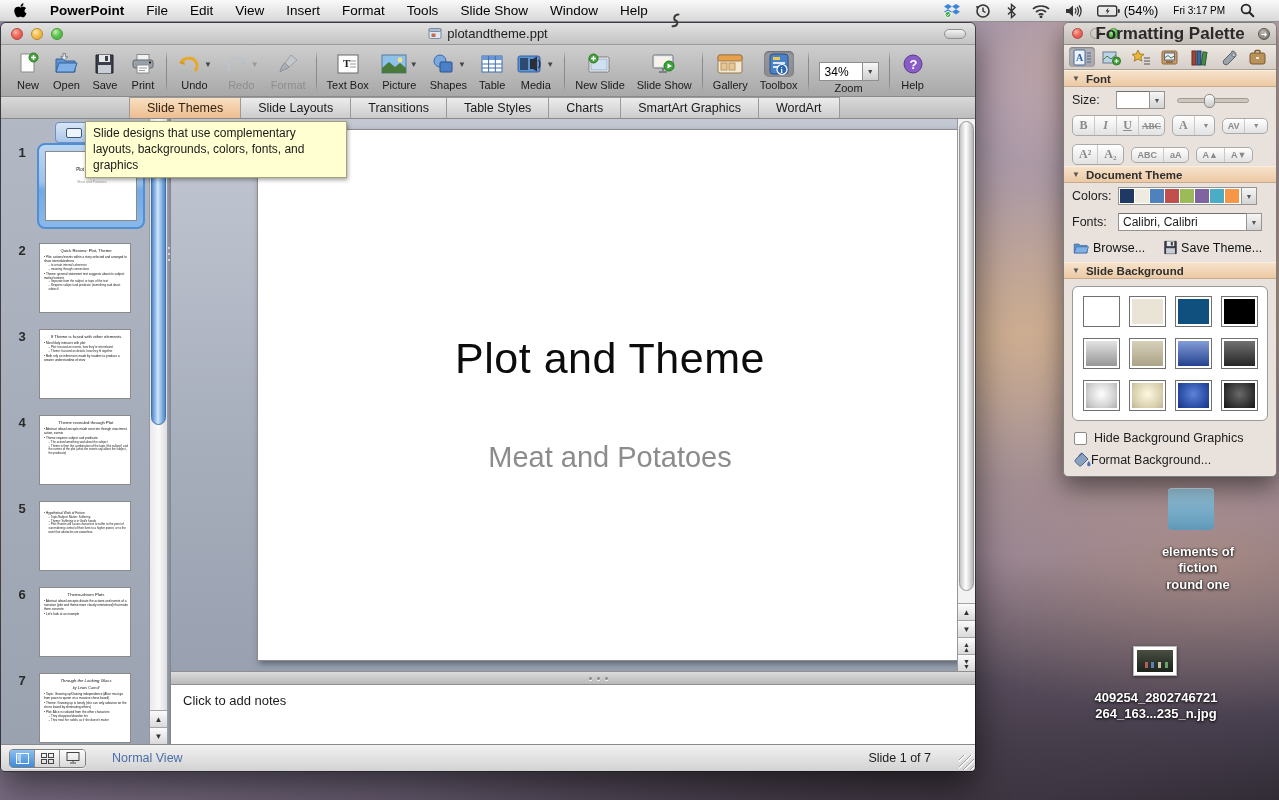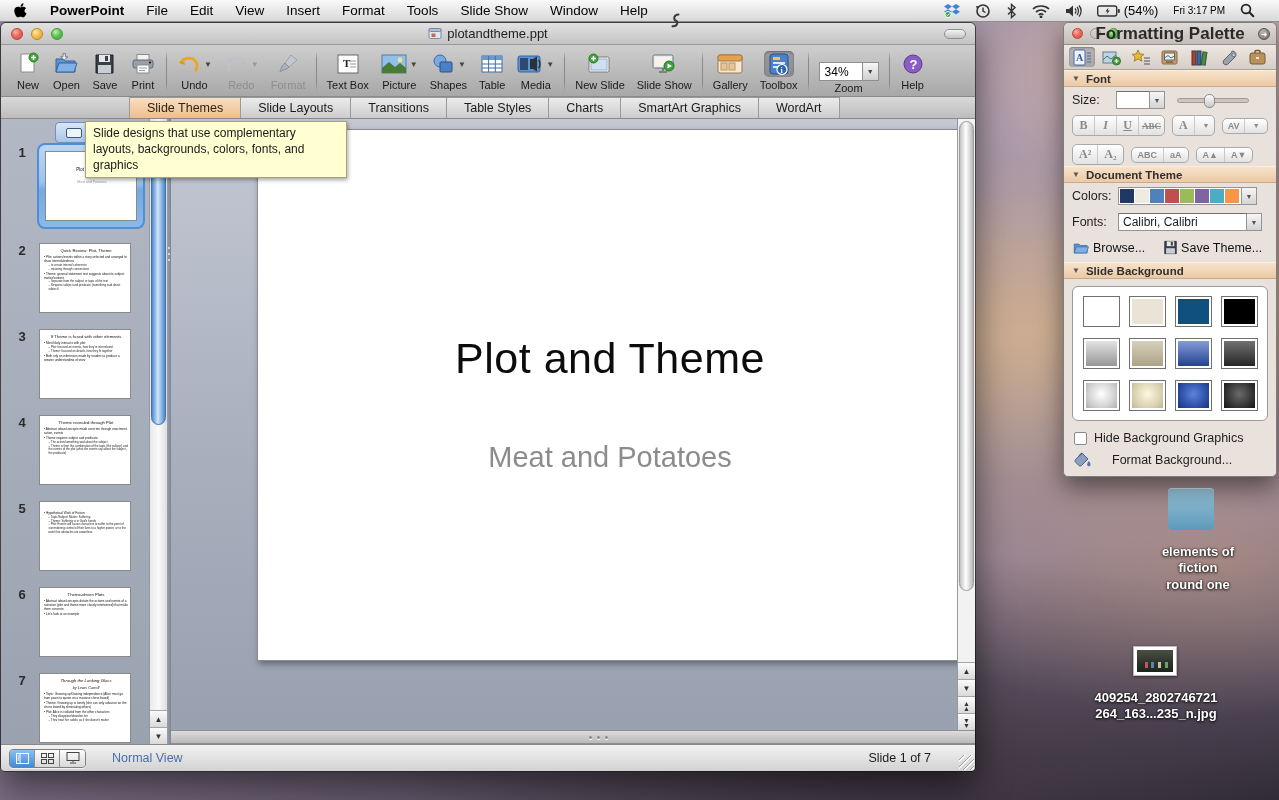--- a/index.html
+++ b/index.html
@@ -200,21 +200,21 @@
   .bcell .tiny { font-size:7px; color:#8a8a8a;}
   .cstrip-box { height:18px; background:#fff; border:1px solid #949494; display:flex; align-items:center; padding:1px;}
   .csw { width:14px; height:14px; margin-right:1px;}
   .theme-btns { display:flex; gap:18px; padding:5px 8px 7px;}
   .linkbtn { display:flex; align-items:center; gap:3px; font-size:12.5px; color:#111;}
   .bg-box { margin:7px 8px 6px; background:#fff; border:1px solid #9a9a9a; border-radius:6px; padding:9px 10px;
     display:grid; grid-template-columns:repeat(4,37px); gap:11px 9px; justify-content:center;}
   .bsw { width:37px; height:31px; border:1px solid #707070; box-shadow:inset 0 0 0 2px #fff;}
   .chk-row { display:flex; align-items:center; gap:7px; padding:4px 10px; font-size:12.5px;}
   .chk { width:13px; height:13px; background:#fff; border:1px solid #8a8a8a; border-radius:2px;}
-  .fmt-row { display:flex; align-items:center; gap:21px; padding:3px 10px 8px; font-size:12.5px;}
+  .fmt-row { display:flex; align-items:center; gap:0; padding:3px 10px 8px; font-size:12.5px;}
 
   svg { display:block; }
 </style>
 </head>
 <body>
 
 <div class="desktop">
 
   <div class="desk-folder"></div>
   <div class="desk-label" style="left:1142px; top:544px; width:112px;">elements of fiction
@@ -695,20 +695,23 @@
             </div>
           </div>
         </div>
         <div class="h-splitter">
           <div class="h-dots">
               <i></i>
               <i></i>
               <i></i>
             </div>
         </div>
+        <div class="notes">
+          <span>Click to add notes</span>
+        </div>
       </div>
     </div>
 
     <div class="statusbar">
       <div class="viewgroup">
         <div class="vbtn active">
           <svg width="13" height="11" viewBox="0 0 13 11">
               <rect x="0.5" y="0.5" width="12" height="10" fill="none" stroke="#fff"></rect>
               <path d="M4 0.5 V10.5 M1.5 3 H3 M1.5 5 H3 M1.5 7 H3" stroke="#fff"></path>
             </svg>

